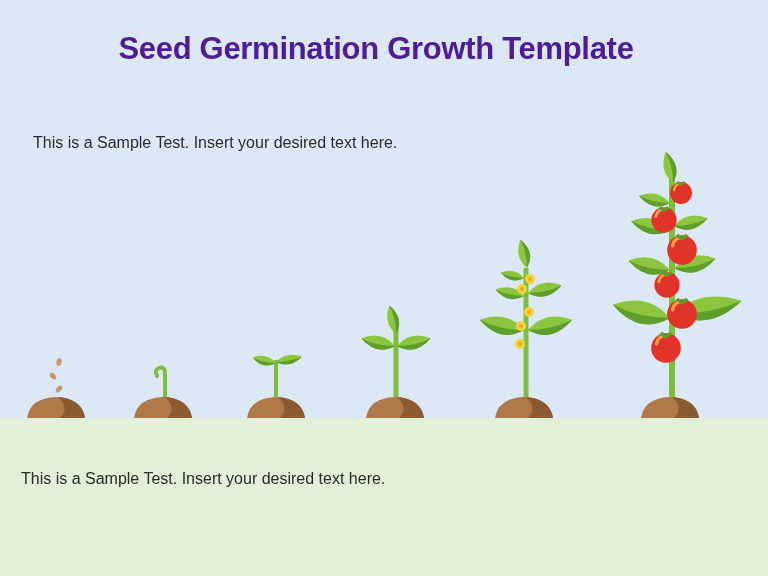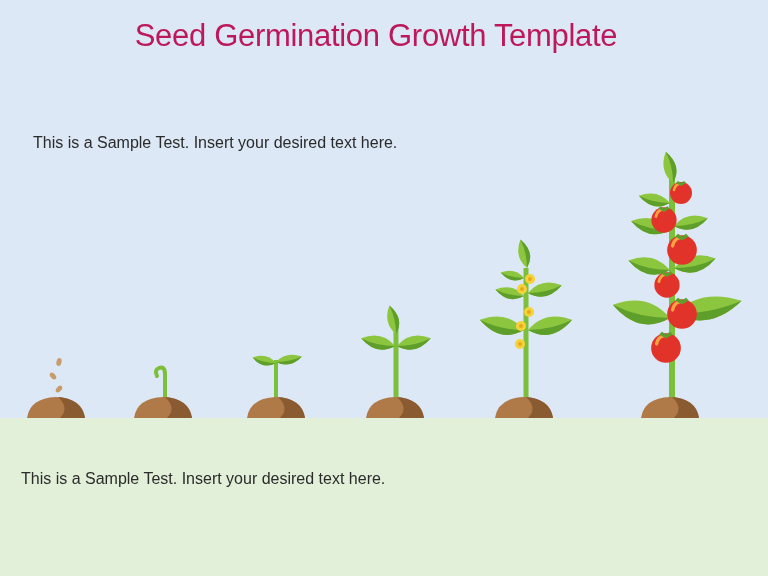--- a/index.html
+++ b/index.html
@@ -1,19 +1,19 @@
 <!DOCTYPE html>
 <html><head>
 <meta charset="utf-8">
 <style>
   html, body { margin:0; padding:0; }
   body { width:768px; height:576px; position:relative; overflow:hidden; font-family:"Liberation Sans", sans-serif; }
   .sky { position:absolute; left:0; top:0; width:768px; height:418px; background:#dce8f5; }
   .ground { position:absolute; left:0; top:418px; width:768px; height:158px; background:#e2efd9; }
-  .title { position:absolute; left:0; top:18px; width:752px; text-align:center; font-family:"Liberation Sans", sans-serif; font-weight:normal; font-size:31px; color:#be185d; letter-spacing:-0.3px; }
+  .title { position:absolute; left:0; top:31px; width:752px; text-align:center; font-family:"Liberation Sans", sans-serif; font-weight:bold; font-size:31px; color:#4c1d95; letter-spacing:-0.3px; }
   .text-top { position:absolute; left:33px; top:131px; width:380px; font-size:16px; line-height:23px; color:#2b2b2b; }
   .text-bottom { position:absolute; left:21px; top:467px; width:380px; font-size:16px; line-height:23px; color:#2b2b2b; }
   .art { position:absolute; left:0; top:0; }
 </style>
 </head>
 <body>
 
 <div class="sky"></div>
 <div class="ground"></div>
 

